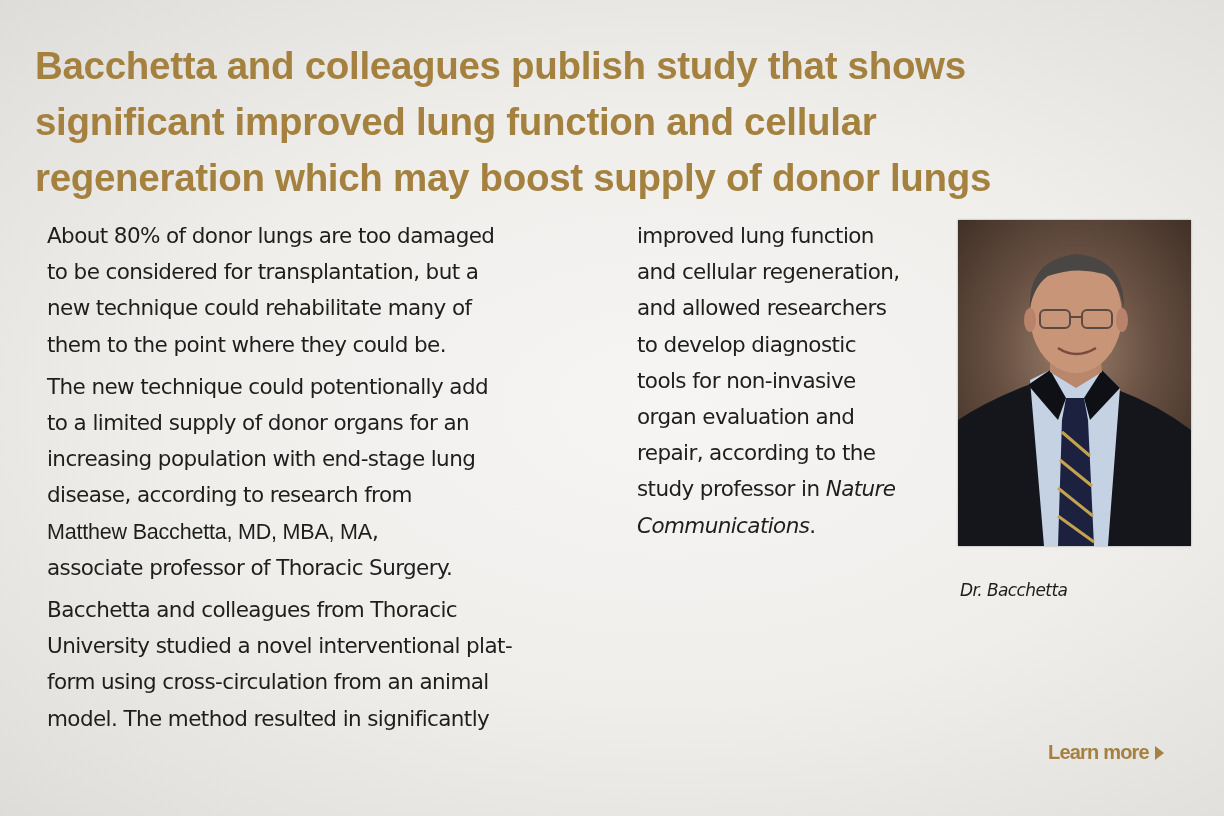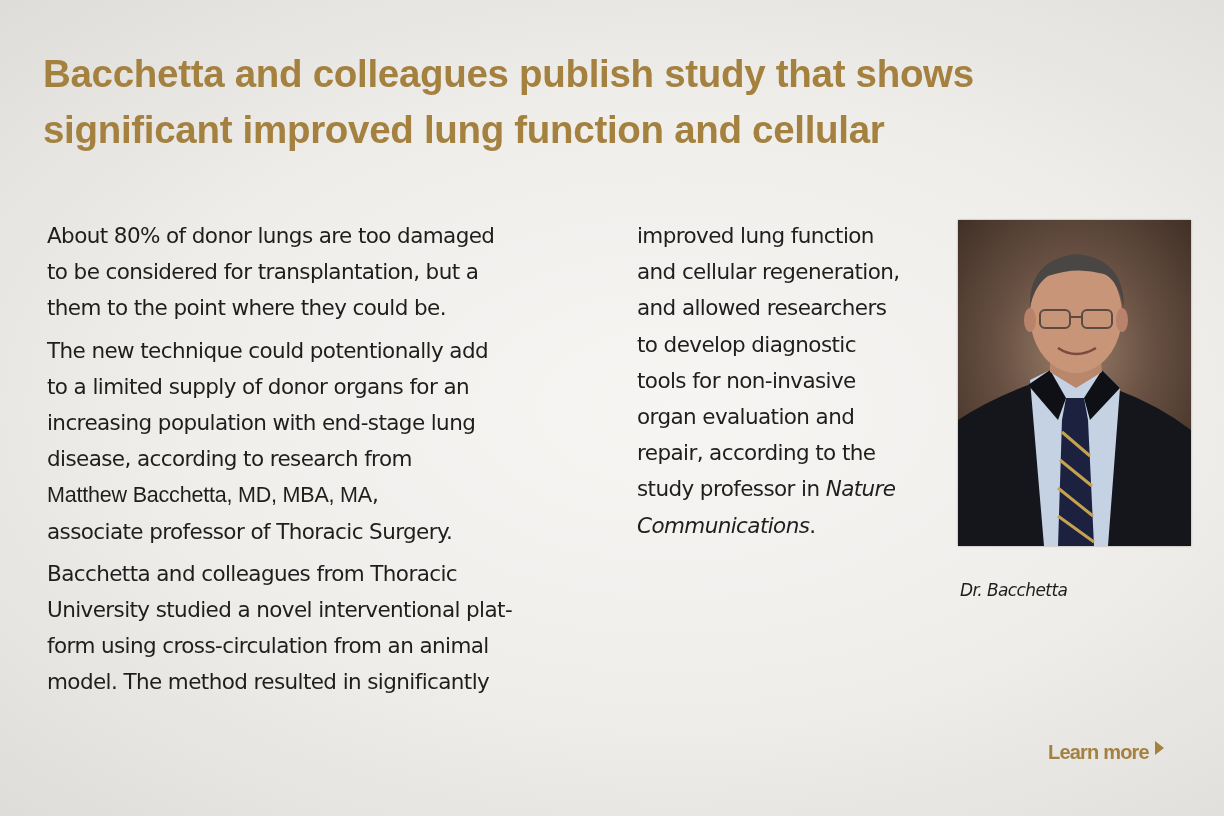--- a/index.html
+++ b/index.html
@@ -13,21 +13,21 @@
       position: relative;
       font-family: "Liberation Sans", sans-serif;
       background: radial-gradient(ellipse 90% 80% at 55% 50%, #f6f5f3 0%, #efeeeb 45%, #e2e0dc 80%, #d8d6d2 100%);
       color: #1c1c1c;
     }
     .headline {
       position: absolute;
       left: 35px;
       top: 38px;
       width: 1150px;
-      margin: 8px;
+      margin: 0;
       font-family: "Liberation Sans", sans-serif;
       font-weight: bold;
       font-size: 38.5px;
       line-height: 56px;
       color: #a4813f;
       letter-spacing: -0.3px;
     }
     .headline span { display: block; white-space: nowrap; }
     .col {
       position: absolute;
@@ -68,44 +68,46 @@
       position: absolute;
       left: 1048px;
       top: 741px;
       font-family: "Liberation Sans", sans-serif;
       font-weight: bold;
       font-size: 20px;
       color: #a4813f;
       letter-spacing: -0.8px;
       text-decoration: none;
       display: flex;
-      align-items: flex-start;
+      align-items: center;
       gap: 6px;
       cursor: pointer;
     }
     .arrow {
       width: 0; height: 0;
       border-top: 7px solid transparent;
       border-bottom: 7px solid transparent;
       border-left: 9px solid #a4813f;
       display: inline-block;
     }
   </style>
 </head>
 <body>
 
 <h1 class="headline">
   <span>Bacchetta and colleagues publish study that shows</span>
   <span>significant improved lung function and cellular</span>
+  <span>regeneration which may boost supply of donor lungs</span>
 </h1>
 
 <div class="col col-left">
   <p>
     <span class="line">About 80% of donor lungs are too damaged</span>
     <span class="line">to be considered for transplantation, but a</span>
+    <span class="line">new technique could rehabilitate many of</span>
     <span class="line">them to the point where they could be.</span>
   </p>
   <p>
     <span class="line">The new technique could potentionally add</span>
     <span class="line">to a limited supply of donor organs for an</span>
     <span class="line">increasing population with end-stage lung</span>
     <span class="line">disease, according to research from</span>
     <span class="line"><span class="bold">Matthew Bacchetta, MD, MBA, MA</span><span>,</span></span>
     <span class="line">associate professor of Thoracic Surgery.</span>
   </p>

